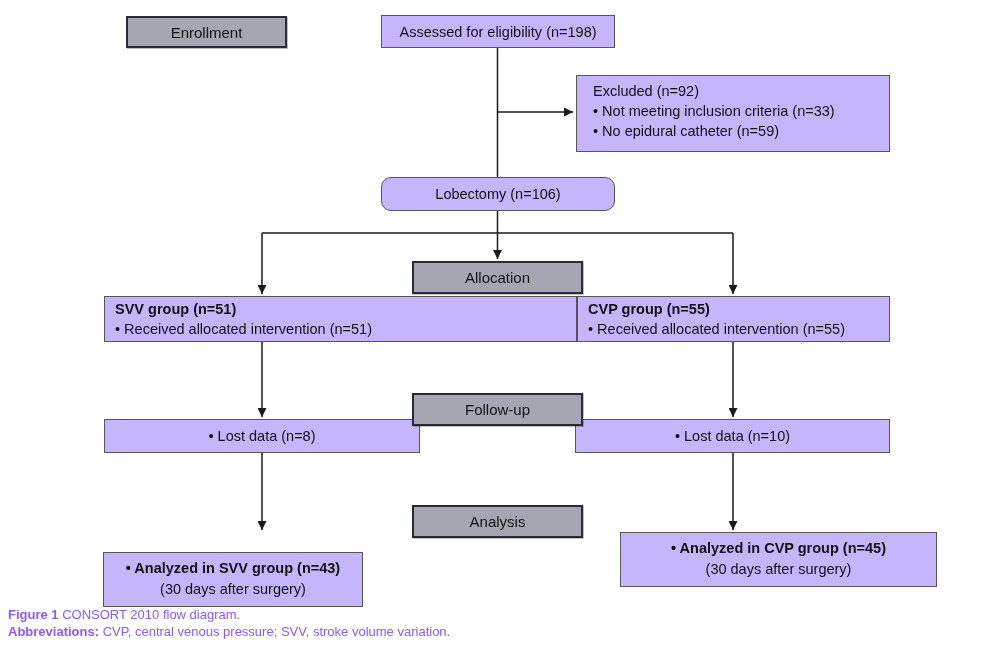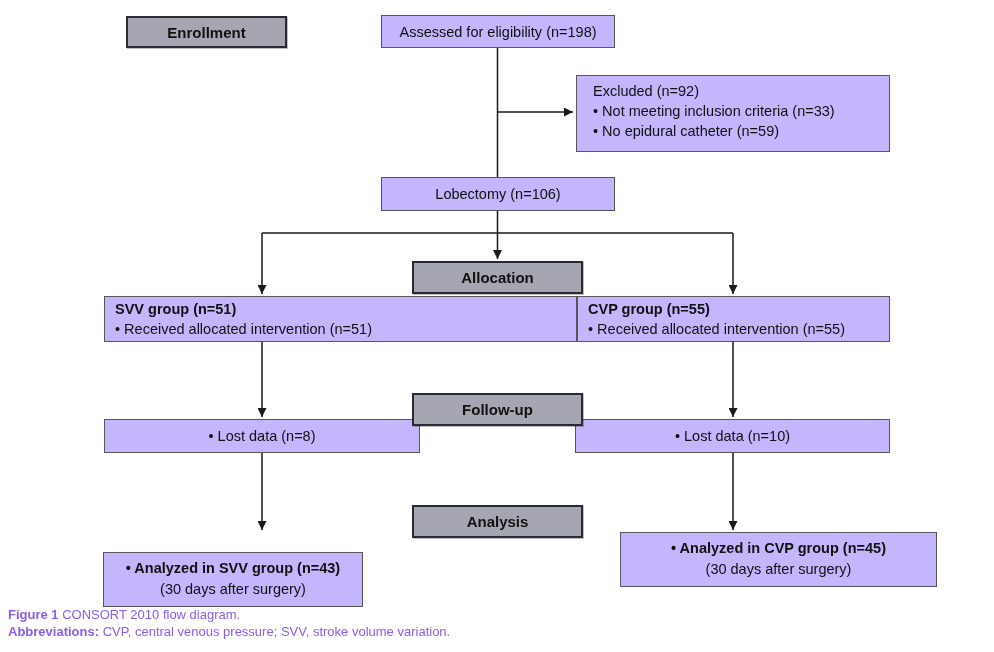--- a/index.html
+++ b/index.html
@@ -19,21 +19,21 @@
     z-index: 1;
   }
   .box, .stage { position: absolute; box-sizing: border-box; }
   .stage {
     background: #a6a6b3;
     border: 2px solid #2a2a32;
     z-index: 3;
     display: flex;
     align-items: center;
     justify-content: center;
-    font-weight: bold;
+    font-weight: normal;
     font-size: 15px;
     box-shadow: 1px 1px 0 rgba(0,0,0,0.25);
   }
   .box {
     background: #c4b5fd;
     border: 1.5px solid #55555a;
     z-index: 2;
     font-size: 14.5px;
     line-height: 20px;
   }
@@ -87,21 +87,21 @@
   <div class="stage" style="left:412px; top:505px; width:171px; height:33px;">Analysis</div>
 
   <div class="box center1" style="left:381px; top:15px; width:234px; height:33px;">Assessed for eligibility (n=198)</div>
 
   <div class="box leftpad" style="left:576px; top:75px; width:314px; height:77px;">
     <div>Excluded (n=92)</div>
     <div>• Not meeting inclusion criteria (n=33)</div>
     <div>• No epidural catheter (n=59)</div>
   </div>
 
-  <div class="box center1" style="left:381px; top:177px; width:234px; height:34px;">Lobectomy (n=106)</div>
+  <div class="box center1" style="left:381px; top:177px; width:234px; height:34px;border-radius:10px;">Lobectomy (n=106)</div>
 
   <div class="box grouppad" style="left:104px; top:296px; width:473px; height:46px;">
     <div class="bold">SVV group (n=51)</div>
     <div>• Received allocated intervention (n=51)</div>
   </div>
 
   <div class="box grouppad" style="left:577px; top:296px; width:313px; height:46px;">
     <div class="bold">CVP group (n=55)</div>
     <div>• Received allocated intervention (n=55)</div>
   </div>

